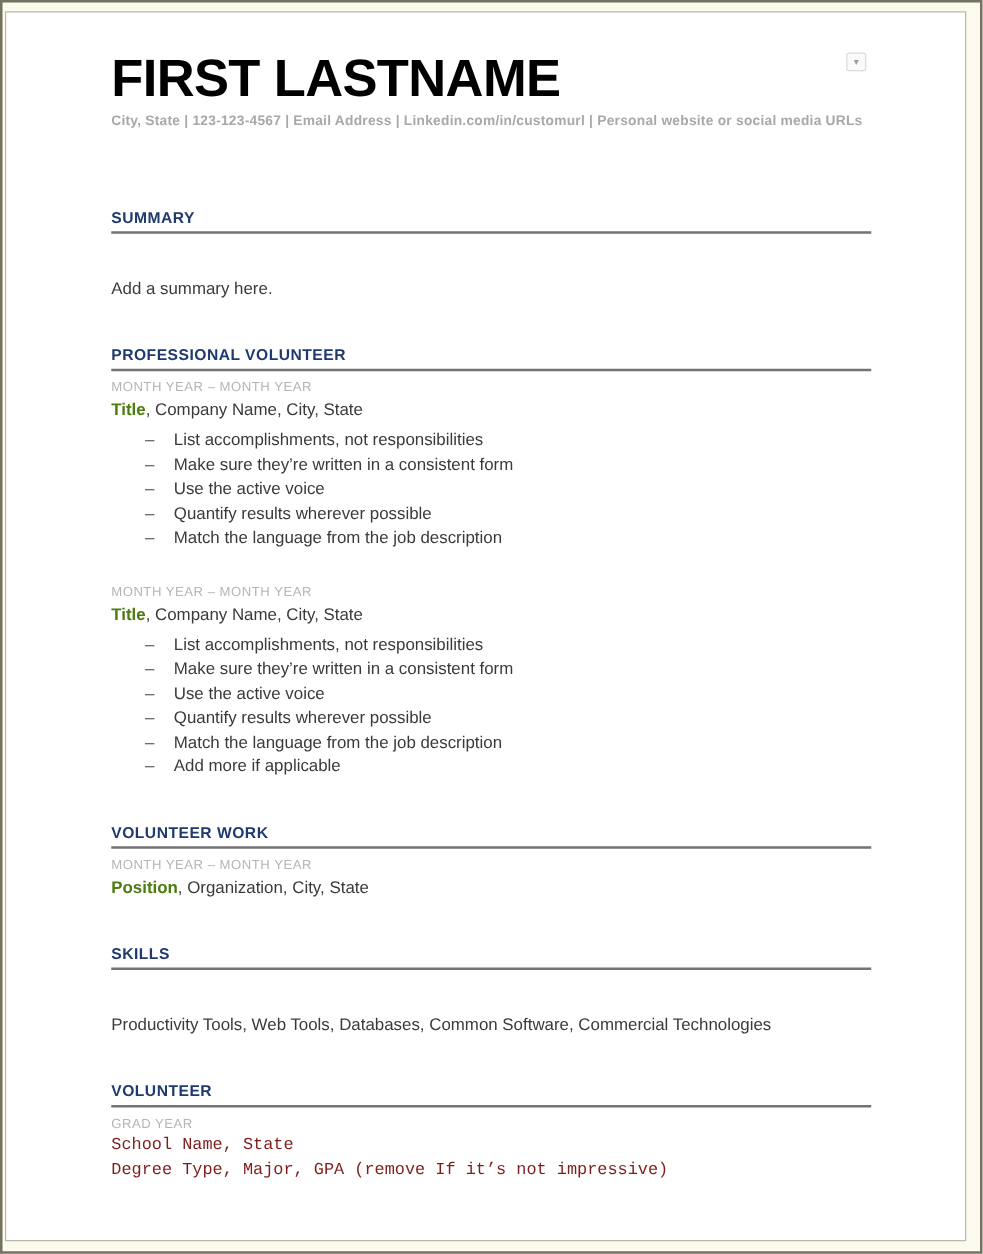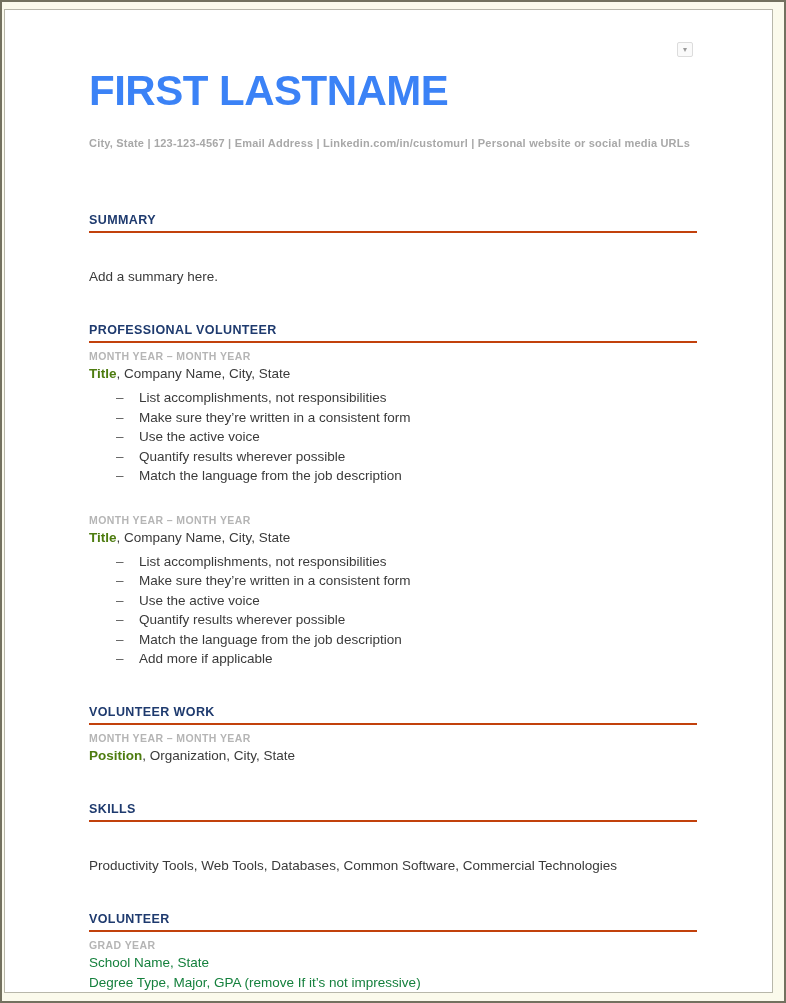--- a/index.html
+++ b/index.html
@@ -33,55 +33,55 @@
     text-align:center;
     padding:0;
     cursor:pointer;
   }
   .content {
     position:absolute;
     left:84px; top:0;
     width:608px;
   }
   .name {
-    margin-top:58px;
+    margin-top:30px;
     font-size:42px;
     font-weight:bold;
     letter-spacing:-0.5px;
-    color:#3b82f6;
+    color:#000000;
     line-height:1.08;
   }
   .contact {
-    margin-top:24px;
+    margin-top:6px;
     font-size:11px;
     font-weight:bold;
     color:#a8a8a8;
     letter-spacing:0.2px;
   }
   .section { margin-top:36px; }
   .section.first { margin-top:64px; }
   .section-heading {
     font-size:12.5px;
     font-weight:bold;
     color:#1e3a6e;
     letter-spacing:0.4px;
     padding-bottom:4px;
-    border-bottom:2px solid #c2410c;
+    border-bottom:2px solid #737373;
   }
   .section-body {
     padding-top:6px;
     font-size:13.5px;
     color:#3a3a3a;
     line-height:20px;
     margin-top:28px;
   }
   .dates {
     padding-top:6px;
     font-size:10.5px;
-    font-weight:bold;
+    font-weight:normal;
     color:#b5b5b5;
     letter-spacing:0.4px;
     line-height:14px;
   }
   .entry-title {
     font-size:13.5px;
     color:#3a3a3a;
     line-height:20px;
     margin-top:1px;
   }
@@ -95,22 +95,23 @@
     line-height:19.5px;
   }
   ul.bullets .dash {
     width:23px;
     flex:0 0 23px;
     color:#555;
   }
   .job + .job { margin-top:21px; }
   .edu-line {
     font-size:13.5px;
-    color:#15803d;
+    color:#7f1d1d;
     line-height:20px;
+    font-family:Liberation Mono, monospace;
   }
   .edu-lines { margin-top:1px; }
 </style>
 </head>
 <body>
 
 <div class="frame"></div>
 
 <div class="document">
 

